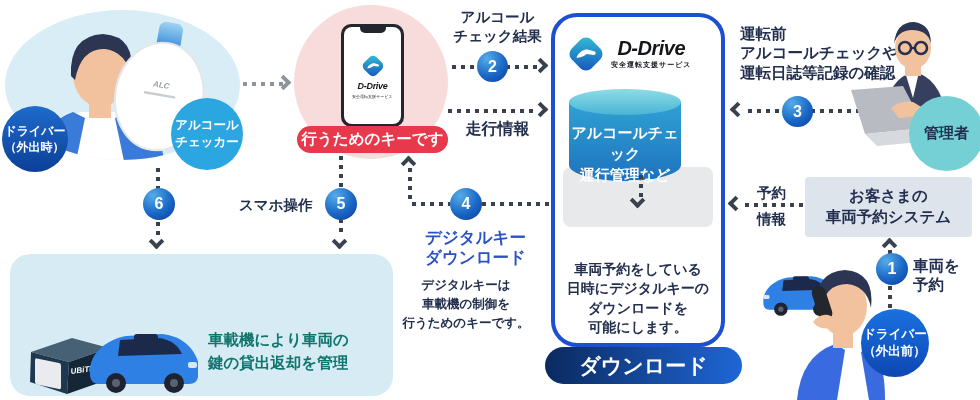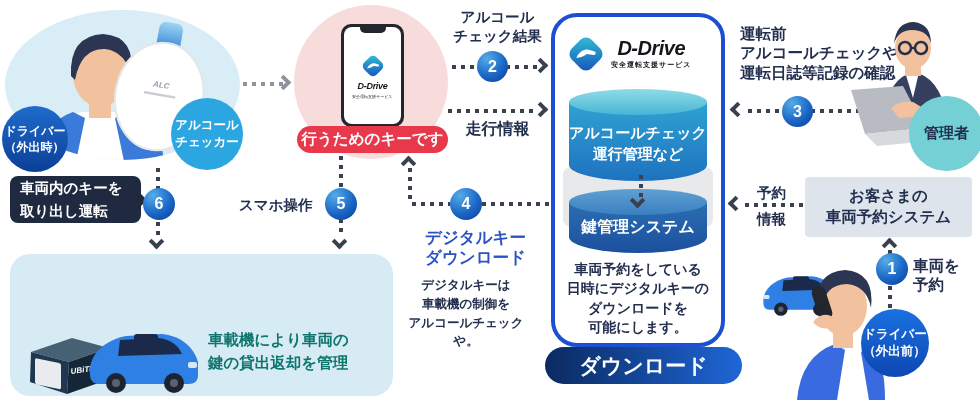--- a/index.html
+++ b/index.html
@@ -56,21 +56,21 @@
               color:#fff; font-weight:bold; font-size:15.5px; display:flex; align-items:center; justify-content:center; z-index:4; }
 
   
   .card { position:absolute; left:551px; top:13px; width:174px; height:334px; background:#fff;
           border:4px solid #1c4fd2; border-radius:26px; z-index:3; }
   .card-logo-row { position:absolute; left:10px; top:16px; right:6px; display:flex; align-items:center; gap:4px; }
   .card-logo-text { display:flex; flex-direction:column; align-items:center; }
   .card-logo-name { font-size:20px; font-weight:bold; font-style:italic; color:#14161c; letter-spacing:-0.5px; line-height:1; }
   .card-logo-tag { font-size:7px; font-weight:bold; color:#14161c; letter-spacing:1px; margin-top:2px; }
   .gray-band { position:absolute; left:8px; width:150px; top:150px; height:60px; background:#e7e9ea; border-radius:8px; z-index:0; }
-  .cyl { position:absolute; left:14px; width:138px; z-index:1; }
+  .cyl { position:absolute; left:14px; width:112px; z-index:1; }
   .cyl .ctop { position:absolute; left:0; right:0; top:0; height:26px; border-radius:50%; z-index:2; }
   .cyl .cbody { position:absolute; left:0; right:0; top:13px; bottom:0; border-radius:0 0 50% 50% / 0 0 16px 16px; }
   .cyl .ctxt { position:absolute; left:0; right:0; z-index:3; text-align:center; color:#fff; font-weight:bold; white-space:pre-line; }
   .cyl1 { top:72px; height:92px; }
   .cyl1 .ctop { background:linear-gradient(180deg,#8edce6,#49b4d6); }
   .cyl1 .cbody { background:linear-gradient(180deg,#2fa2d2,#1e72bf); }
   .cyl1 .ctxt { top:33px; font-size:15px; line-height:1.4; }
   .cyl2 { top:172px; height:64px; }
   .cyl2 .ctop { background:linear-gradient(180deg,#5fa0d2,#3a7fc0); }
   .cyl2 .cbody { background:linear-gradient(180deg,#2b6fb2,#1c4f9e); }
@@ -124,25 +124,20 @@
       <ellipse cx="48" cy="75" rx="44" ry="54" fill="none" stroke="#e4e6e8" stroke-width="2"></ellipse>
       <text x="48" y="66" font-size="8" fill="#9aa0a8" text-anchor="middle" font-style="italic" font-weight="bold">ALC</text>
       <rect x="32" y="72" width="32" height="2.5" rx="1" fill="#c9ced4"></rect>
     </svg>
   </div>
   <div class="circle-badge badge-driver-out">ドライバー
 （外出時）</div>
   <div class="circle-badge badge-checker">アルコール
 チェッカー</div>
 
-  <div class="step6-box">
-    <span>車両内のキーを
-取り出し運転</span>
-    <span class="tail"></span>
-  </div>
   <div class="dv" style="left:156px;top:168px;height:68px"></div>
   <div class="chev down" style="left:151px;top:236px"></div>
   <div class="numcircle" style="left:143px;top:188px">6</div>
 
   <div class="panel-bl">
     <div class="panel-note">車載機により車両の
 鍵の貸出返却を管理</div>
     <svg style="position:absolute;left:16px;top:80px" width="88" height="62" viewBox="0 0 88 62">
       <polygon points="5,18 46,4 83,14 43,28" fill="#476174"></polygon>
       <polygon points="5,18 43,28 41,60 4,48" fill="#1f3850"></polygon>
@@ -196,21 +191,21 @@
 
   <div class="dh" style="left:482px;top:202px;width:69px"></div>
   <div class="dh" style="left:412px;top:202px;width:38px"></div>
   <div class="dv" style="left:408px;top:168px;height:36px"></div>
   <div class="chev up" style="left:403px;top:158px"></div>
   <div class="numcircle" style="left:450px;top:188px">4</div>
   <div class="txt" style="left:406px;top:228px;width:120px;text-align:right;font-size:16.5px;line-height:1.2;color:#2b52c4">デジタルキー
 ダウンロード</div>
   <div class="txt" style="left:400px;top:276px;width:132px;text-align:center;font-size:12.5px;line-height:1.5">デジタルキーは
 車載機の制御を
-アルコールチェックや。</div>
+行うためのキーです。</div>
 
   <div class="card">
     <div class="card-logo-row">
       <svg width="42" height="42" viewBox="0 0 48 48">
         <rect x="8" y="8" width="32" height="32" rx="9" transform="rotate(45 24 24)" fill="url(#dlogo-grad)"></rect>
         <path d="M13 28c4-8 10-10 14-9l7 2c2 1 1 4-1 4l-8-1c-3 2-8 5-12 4z" fill="#fff"></path>
       </svg>
       <div class="card-logo-text">
         <div class="card-logo-name">D-Drive</div>
         <div class="card-logo-tag">安全運転支援サービス</div>
@@ -218,25 +213,20 @@
     </div>
     <div class="gray-band"></div>
     <div class="cyl cyl1">
       <div class="ctop"></div>
         <div class="cbody"></div>
       <div class="ctxt">アルコールチェック
 運行管理など</div>
     </div>
     <div class="dv card-arrow-v"></div>
     <div class="chev down card-chev"></div>
-    <div class="cyl cyl2">
-      <div class="ctop"></div>
-        <div class="cbody"></div>
-      <div class="ctxt">鍵管理システム</div>
-    </div>
     <div class="card-desc">車両予約をしている
 日時にデジタルキーの
 ダウンロードを
 可能にします。</div>
   </div>
   <div class="blue-pill">ダウンロード</div>
 
   <div class="txt" style="left:740px;top:24px;font-size:15.5px;line-height:1.25">運転前
 アルコールチェックや
 運転日誌等記録の確認</div>

